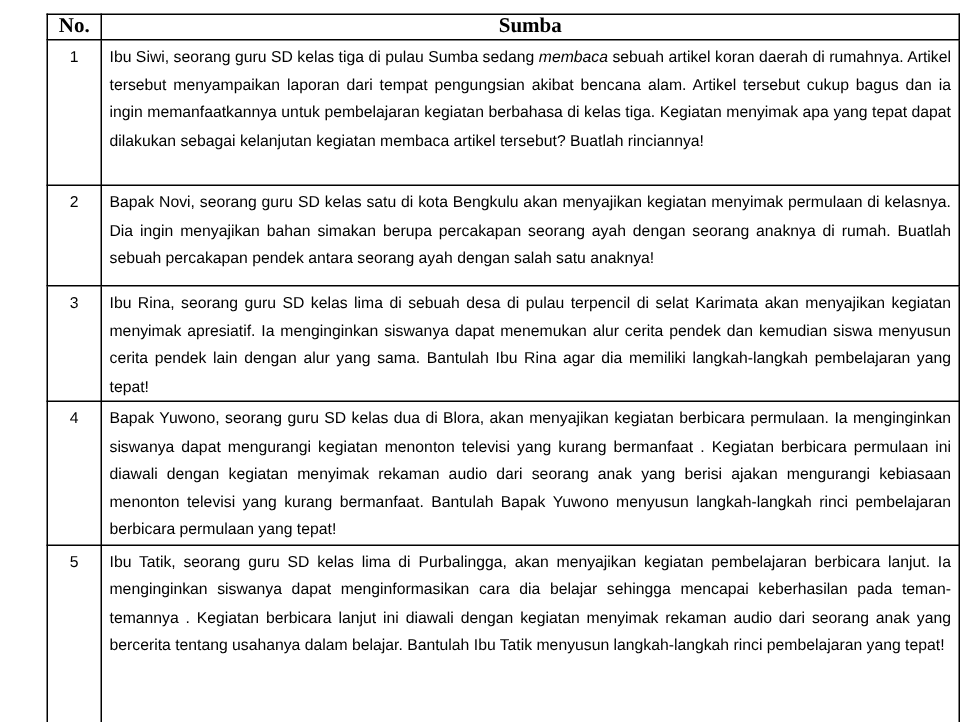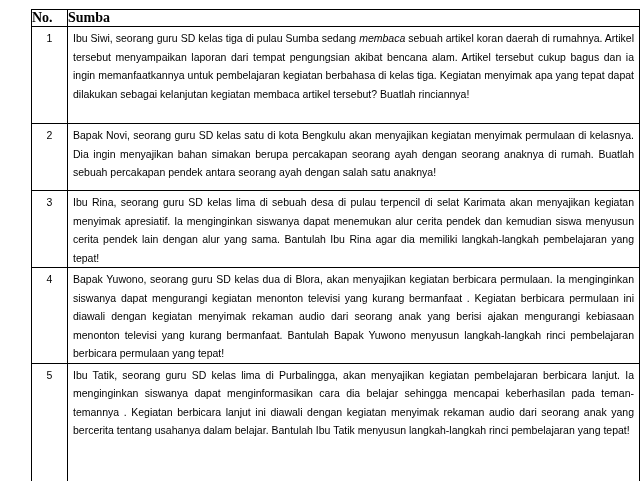--- a/index.html
+++ b/index.html
@@ -26,21 +26,21 @@
       vertical-align: top;
     }
     th {
       font-family: "Liberation Serif", serif;
       font-weight: bold;
       font-size: 14px;
       color: #000;
       height: 16px;
       line-height: 16px;
       padding: 0;
-      text-align: left;
+      text-align: center;
     }
     th.no-col { width: 35px; }
     td.num {
       font-family: "Liberation Sans", sans-serif;
       font-size: 10.5px;
       color: #000;
       text-align: center;
       padding: 2px 0 0 0;
       line-height: 18.5px;
     }

